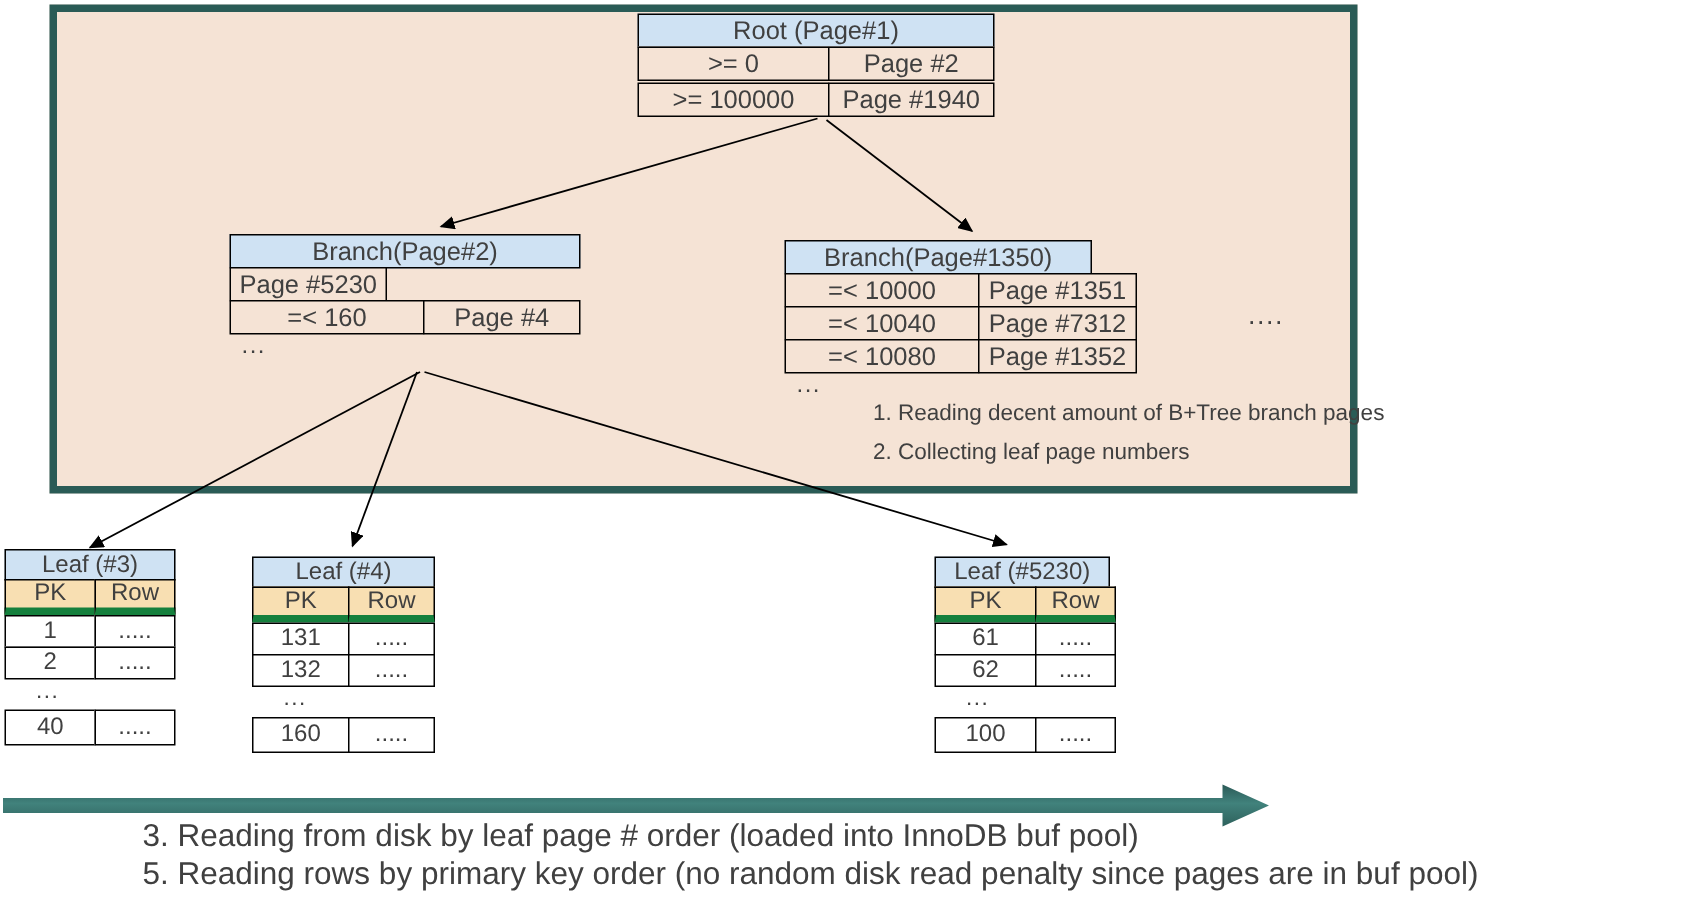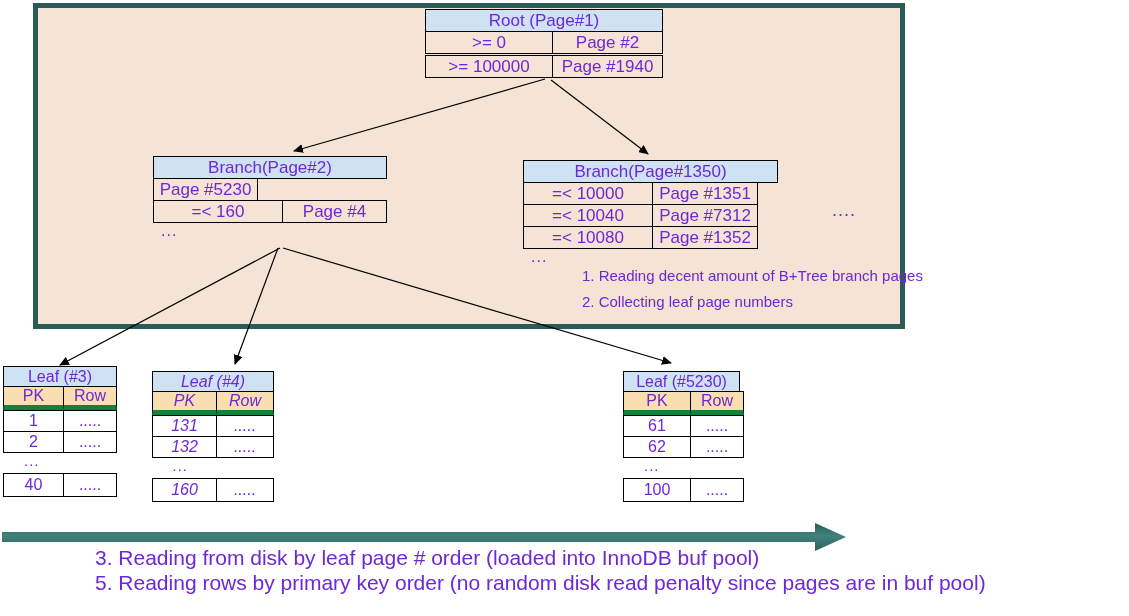--- a/index.html
+++ b/index.html
@@ -1,18 +1,18 @@
 <!DOCTYPE html>
 <html><head>
 <meta charset="utf-8">
 <style>
   html,body { margin:0; padding:0; background:#fff; }
   .canvas {
     position:relative; width:1129px; height:616px; background:#ffffff;
-    font-family:"Liberation Sans", sans-serif; color:#6d28d9; overflow:hidden;
+    font-family:"Liberation Sans", sans-serif; color:#404040; overflow:hidden;
   }
   .bigbox {
     position:absolute; left:33px; top:3px; width:862px; height:316px;
     background:#f5e3d5; border:5px solid #2a5b56; z-index:0;
   }
   .overlay { position:absolute; left:0; top:0; z-index:1; pointer-events:none; }
 
   .tbl { position:absolute; z-index:2; font-size:17px; }
   .trow { display:flex; }
   .trow.ov { margin-top:-1px; }
@@ -90,21 +90,21 @@
     </div>
     <div class="trow ov">
       <div class="cell beige" style="width:130px;height:23px">=&lt; 160</div>
       <div class="cell beige" style="width:105px;height:23px">Page #4</div>
     </div>
     <div class="dots-row branch">...</div>
   </div>
 
   <div class="tbl" style="left:523px; top:160px;">
     <div class="trow">
-        <div class="cell hdr" style="width:255px;height:23px">Branch(Page#1350)</div>
+        <div class="cell hdr" style="width:205px;height:23px">Branch(Page#1350)</div>
       </div>
     <div class="trow ov">
       <div class="cell beige" style="width:130px;height:23px">=&lt; 10000</div>
       <div class="cell beige" style="width:106px;height:23px">Page #1351</div>
     </div>
     <div class="trow ov">
       <div class="cell beige" style="width:130px;height:23px">=&lt; 10040</div>
       <div class="cell beige" style="width:106px;height:23px">Page #7312</div>
     </div>
     <div class="trow ov">
@@ -132,21 +132,21 @@
       <div class="cell white" style="width:61px;height:22px">2</div>
       <div class="cell white" style="width:54px;height:22px">.....</div>
     </div>
     <div class="dots-row">...</div>
     <div class="trow">
       <div class="cell white" style="width:61px;height:24px">40</div>
       <div class="cell white" style="width:54px;height:24px">.....</div>
     </div>
   </div>
 
-  <div class="tbl leaf" style="left:152px; top:371px;font-style:italic;">
+  <div class="tbl leaf" style="left:168px; top:371px;">
     <div class="trow">
         <div class="cell hdr" style="width:122px;height:21px">Leaf (#4)</div>
       </div>
     <div class="trow ov">
       <div class="cell tan" style="width:65px;height:25px">PK</div>
       <div class="cell tan" style="width:58px;height:25px">Row</div>
     </div>
     <div class="trow ov">
       <div class="cell white" style="width:65px;height:22px">131</div>
       <div class="cell white" style="width:58px;height:22px">.....</div>

